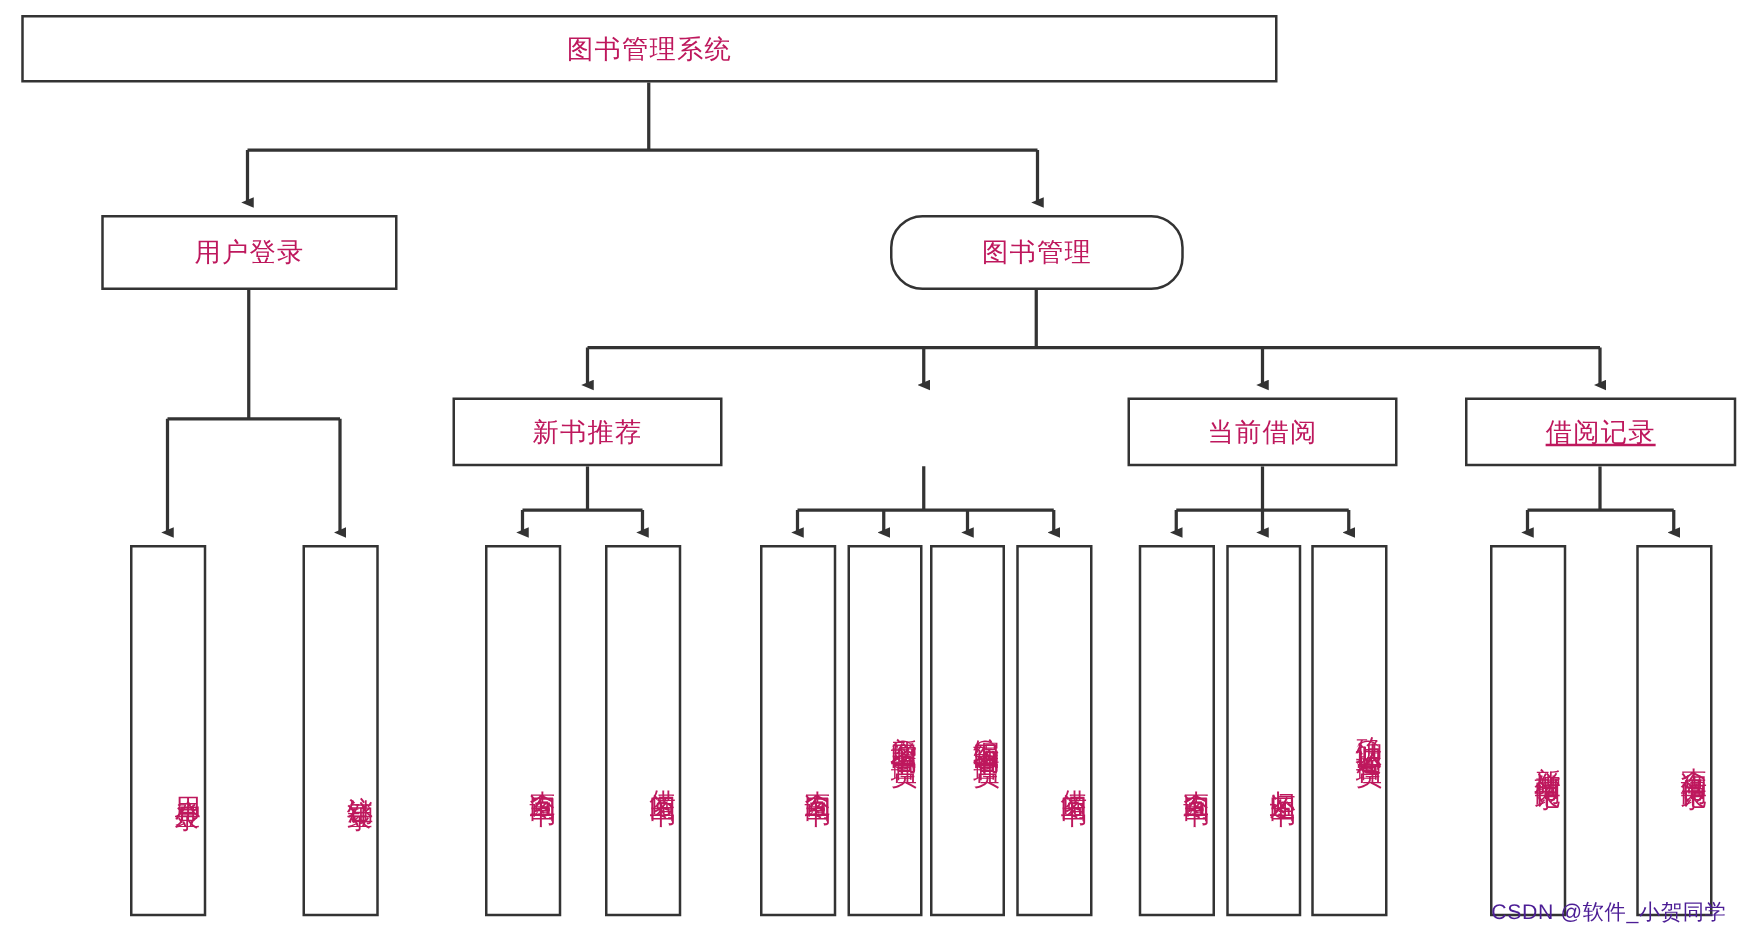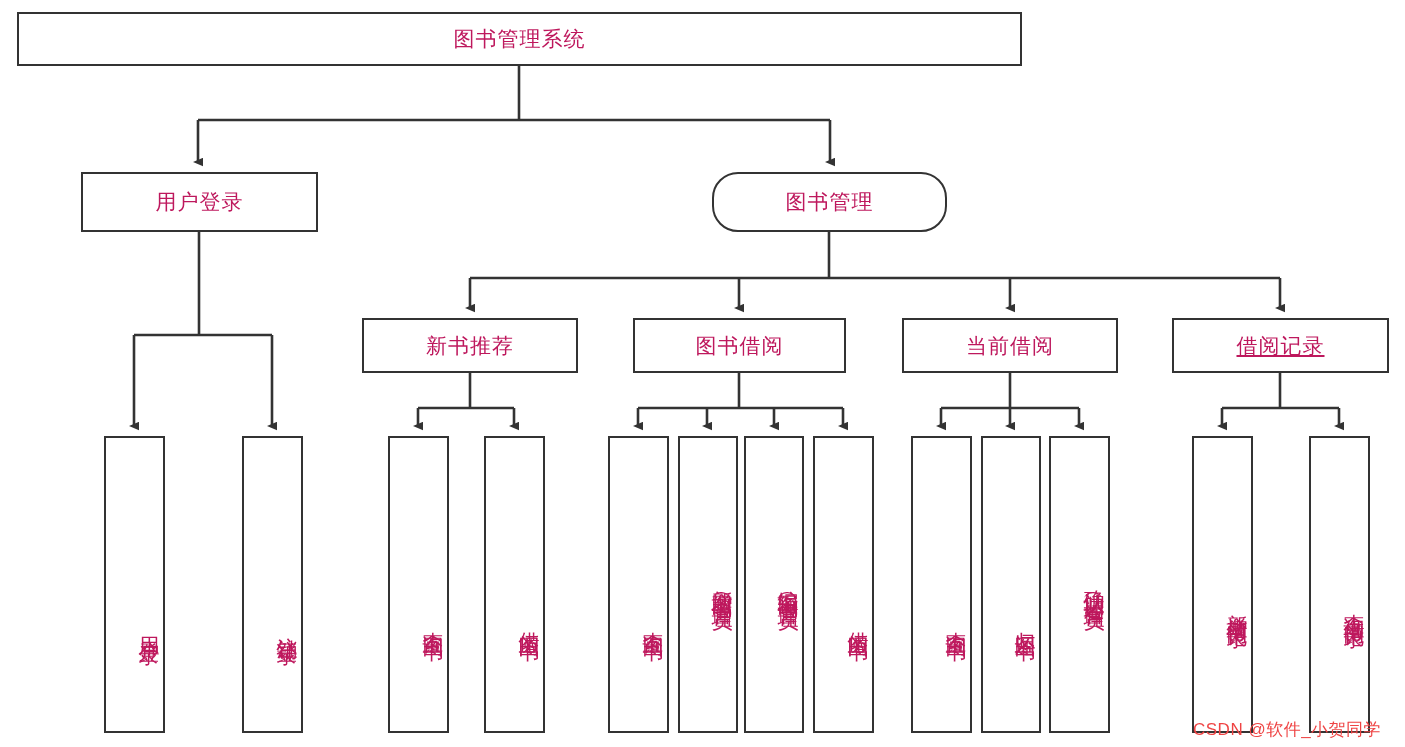--- a/index.html
+++ b/index.html
@@ -47,21 +47,21 @@
     align-items: flex-start;
     justify-content: center;
     padding-top: 6px;
   }
   .node.vert.tall-text {
     padding-top: 4px;
   }
   .watermark {
     position: absolute;
     font-size: 17px;
-    color: #ef4444;
+    color: #4c1d95;
     white-space: nowrap;
     letter-spacing: 0.5px;
   }
 </style>
 </head>
 <body>
 
 <div id="canvas">
 
   <svg class="lines" viewBox="0 0 1405 747">
@@ -121,23 +121,20 @@
   <div class="node horiz" style="left:81px; top:172px; width:237px; height:60px;">
     <span>用户登录</span>
   </div>
   <div class="node horiz" style="left:712px; top:172px; width:235px; height:60px;border-radius:26px;">
     <span>图书管理</span>
   </div>
 
   <div class="node horiz" style="left:362px; top:318px; width:216px; height:55px;align-items:center;">
     <span>新书推荐</span>
   </div>
-  <div class="node horiz" style="left:633px; top:318px; width:213px; height:55px;">
-    <span>图书借阅</span>
-  </div>
   <div class="node horiz" style="left:902px; top:318px; width:216px; height:55px;">
     <span>当前借阅</span>
   </div>
   <div class="node horiz" style="left:1172px; top:318px; width:217px; height:55px;text-decoration:underline;">
     <span>借阅记录</span>
   </div>
 
   <div class="node vert" style="left:104px; top:436px; width:61px; height:297px; padding-top:82px;">
     <span>用户登录</span>
   </div>

